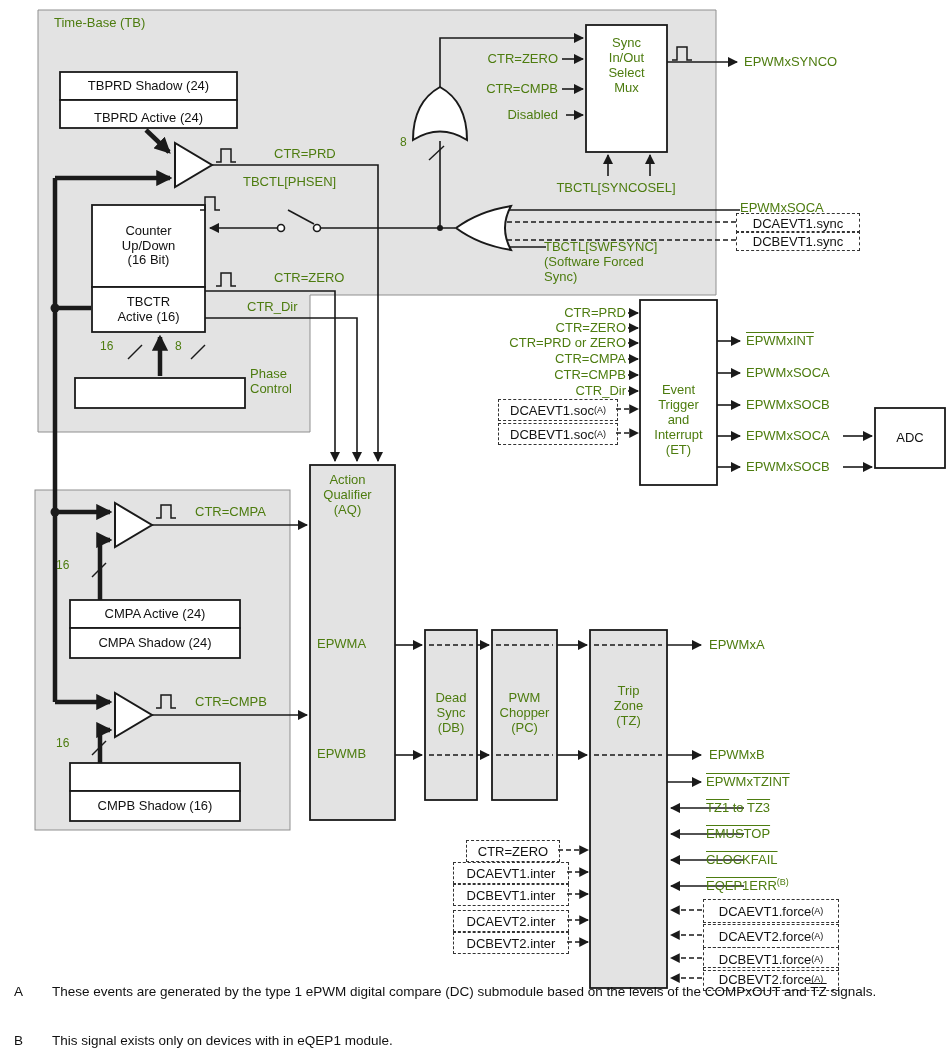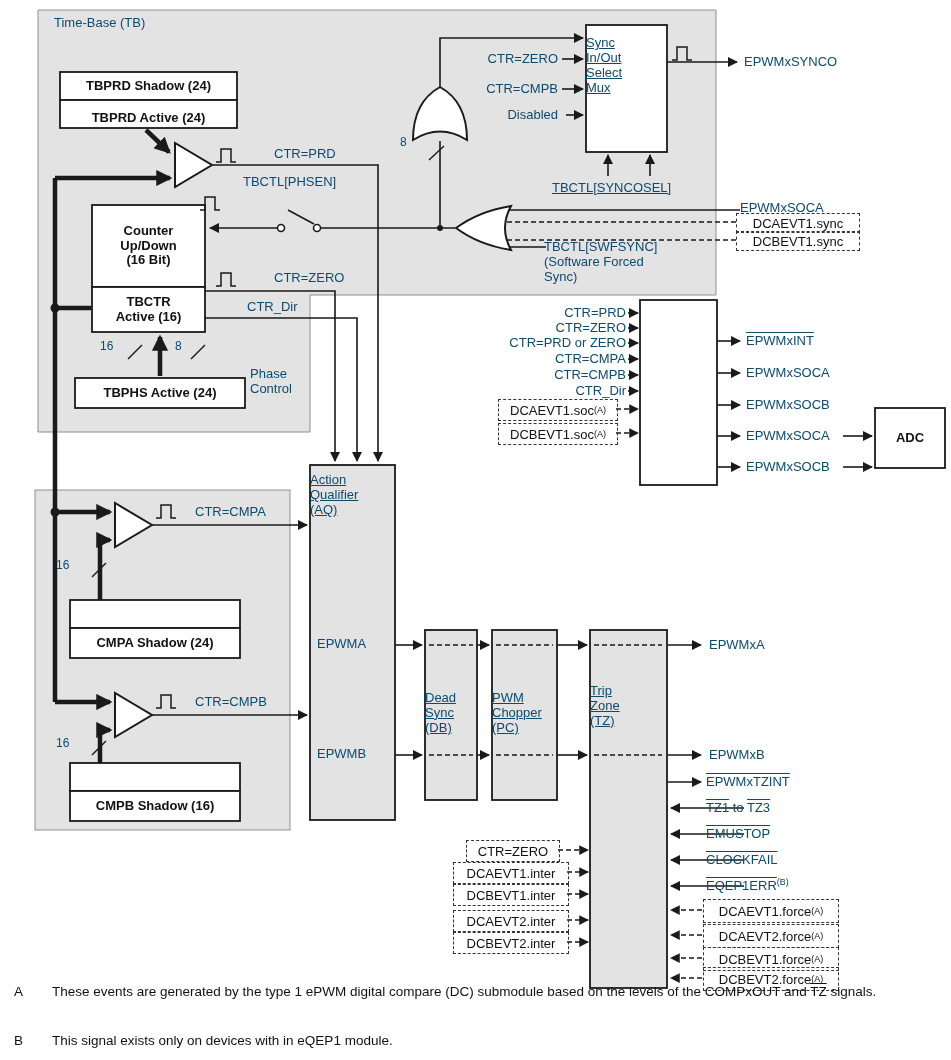--- a/index.html
+++ b/index.html
@@ -1,24 +1,24 @@
 <!DOCTYPE html>
 <html><head>
 <meta charset="utf-8">
 <style>
   html,body{margin:0;padding:0;background:#fff;}
   #canvas{position:relative;width:951px;height:1060px;background:#fff;
           font-family:"Liberation Sans", sans-serif;color:#111;overflow:hidden;}
   #gfx{position:absolute;left:0;top:0;}
-  .lbl{position:absolute;font-size:13px;color:#0c4a6e;white-space:nowrap;line-height:1.15;}
+  .lbl{position:absolute;font-size:13px;color:#4d7c0f;white-space:nowrap;line-height:1.15;}
   .pre{white-space:pre-line;}
-  .ctr{text-align:left;text-decoration:underline;}
+  .ctr{text-align:center;}
   .rt{text-align:right;}
   .bx{position:absolute;display:flex;align-items:center;justify-content:center;
-      text-align:center;font-size:13px;color:#111;line-height:1.12;white-space:pre-line;font-weight:bold;}
+      text-align:center;font-size:13px;color:#111;line-height:1.12;white-space:pre-line;}
   .dash{position:absolute;border:1.5px dashed #333;display:flex;align-items:center;
         justify-content:center;font-size:13px;color:#111;white-space:nowrap;background:transparent;}
   .ovl{text-decoration:overline;}
   .fn{position:absolute;font-size:13.5px;color:#111;line-height:1.2;}
   .sm{font-size:12px;}
   sup{font-size:9px;line-height:0;vertical-align:super;}
 </style>
 </head>
 <body>
 
@@ -190,21 +190,20 @@
 Up/Down
 (16 Bit)</div>
 <div class="bx" style="left:92px;top:287px;width:113px;height:45px">TBCTR
 Active (16)</div>
 <div class="lbl" style="left:274px;top:271px">CTR=ZERO</div>
 <div class="lbl" style="left:247px;top:300px">CTR_Dir</div>
 <div class="lbl sm" style="left:100px;top:340px">16</div>
 <div class="lbl sm" style="left:175px;top:340px">8</div>
 <div class="lbl pre" style="left:250px;top:367px">Phase
 Control</div>
-<div class="bx" style="left:75px;top:378px;width:170px;height:30px">TBPHS Active (24)</div>
 <div class="lbl sm" style="left:400px;top:136px">8</div>
 
 <div class="lbl rt" style="left:468px;top:52px;width:90px">CTR=ZERO</div>
 <div class="lbl rt" style="left:468px;top:82px;width:90px">CTR=CMPB</div>
 <div class="lbl rt" style="left:468px;top:108px;width:90px">Disabled</div>
 <div class="lbl ctr pre" style="left:586px;top:36px;width:81px">Sync
 In/Out
 Select
 Mux</div>
 <div class="lbl" style="left:744px;top:55px">EPWMxSYNCO</div>
@@ -223,20 +222,25 @@
 <div class="lbl rt" style="left:470px;top:368px;width:156px">CTR=CMPB</div>
 <div class="lbl rt" style="left:470px;top:384px;width:156px">CTR_Dir</div>
 <div class="dash" style="left:498px;top:399px;width:118px;height:20px">
       <span>DCAEVT1.soc</span>
       <sup>(A)</sup>
     </div>
 <div class="dash" style="left:498px;top:423px;width:118px;height:20px">
       <span>DCBEVT1.soc</span>
       <sup>(A)</sup>
     </div>
+<div class="lbl ctr pre" style="left:640px;top:383px;width:77px">Event
+Trigger
+and
+Interrupt
+(ET)</div>
 <div class="lbl" style="left:746px;top:334px"><span class="ovl">EPWMxINT</span></div>
 <div class="lbl" style="left:746px;top:366px">EPWMxSOCA</div>
 <div class="lbl" style="left:746px;top:398px">EPWMxSOCB</div>
 <div class="lbl" style="left:746px;top:429px">EPWMxSOCA</div>
 <div class="lbl" style="left:746px;top:460px">EPWMxSOCB</div>
 <div class="bx" style="left:875px;top:408px;width:70px;height:60px">ADC</div>
 
 <div class="lbl ctr pre" style="left:310px;top:473px;width:75px">Action
 Qualifier
 (AQ)</div>
@@ -247,20 +251,21 @@
 (DB)</div>
 <div class="lbl ctr pre" style="left:492px;top:691px;width:65px">PWM
 Chopper
 (PC)</div>
 <div class="lbl ctr pre" style="left:590px;top:684px;width:77px">Trip
 Zone
 (TZ)</div>
 
 <div class="lbl" style="left:195px;top:505px">CTR=CMPA</div>
 <div class="lbl sm" style="left:56px;top:559px">16</div>
+<div class="bx" style="left:70px;top:600px;width:170px;height:28px">CMPA Active (24)</div>
 <div class="bx" style="left:70px;top:628px;width:170px;height:30px">CMPA Shadow (24)</div>
 <div class="lbl" style="left:195px;top:695px">CTR=CMPB</div>
 <div class="lbl sm" style="left:56px;top:737px">16</div>
 <div class="bx" style="left:70px;top:791px;width:170px;height:30px">CMPB Shadow (16)</div>
 
 <div class="lbl" style="left:709px;top:638px">EPWMxA</div>
 <div class="lbl" style="left:709px;top:748px">EPWMxB</div>
 <div class="lbl" style="left:706px;top:775px"><span class="ovl">EPWMxTZINT</span></div>
 <div class="lbl" style="left:706px;top:801px"><span class="ovl">TZ1</span><span style="white-space:pre"> to </span><span class="ovl">TZ3</span></div>
 <div class="lbl" style="left:706px;top:827px"><span class="ovl">EMUSTOP</span></div>

